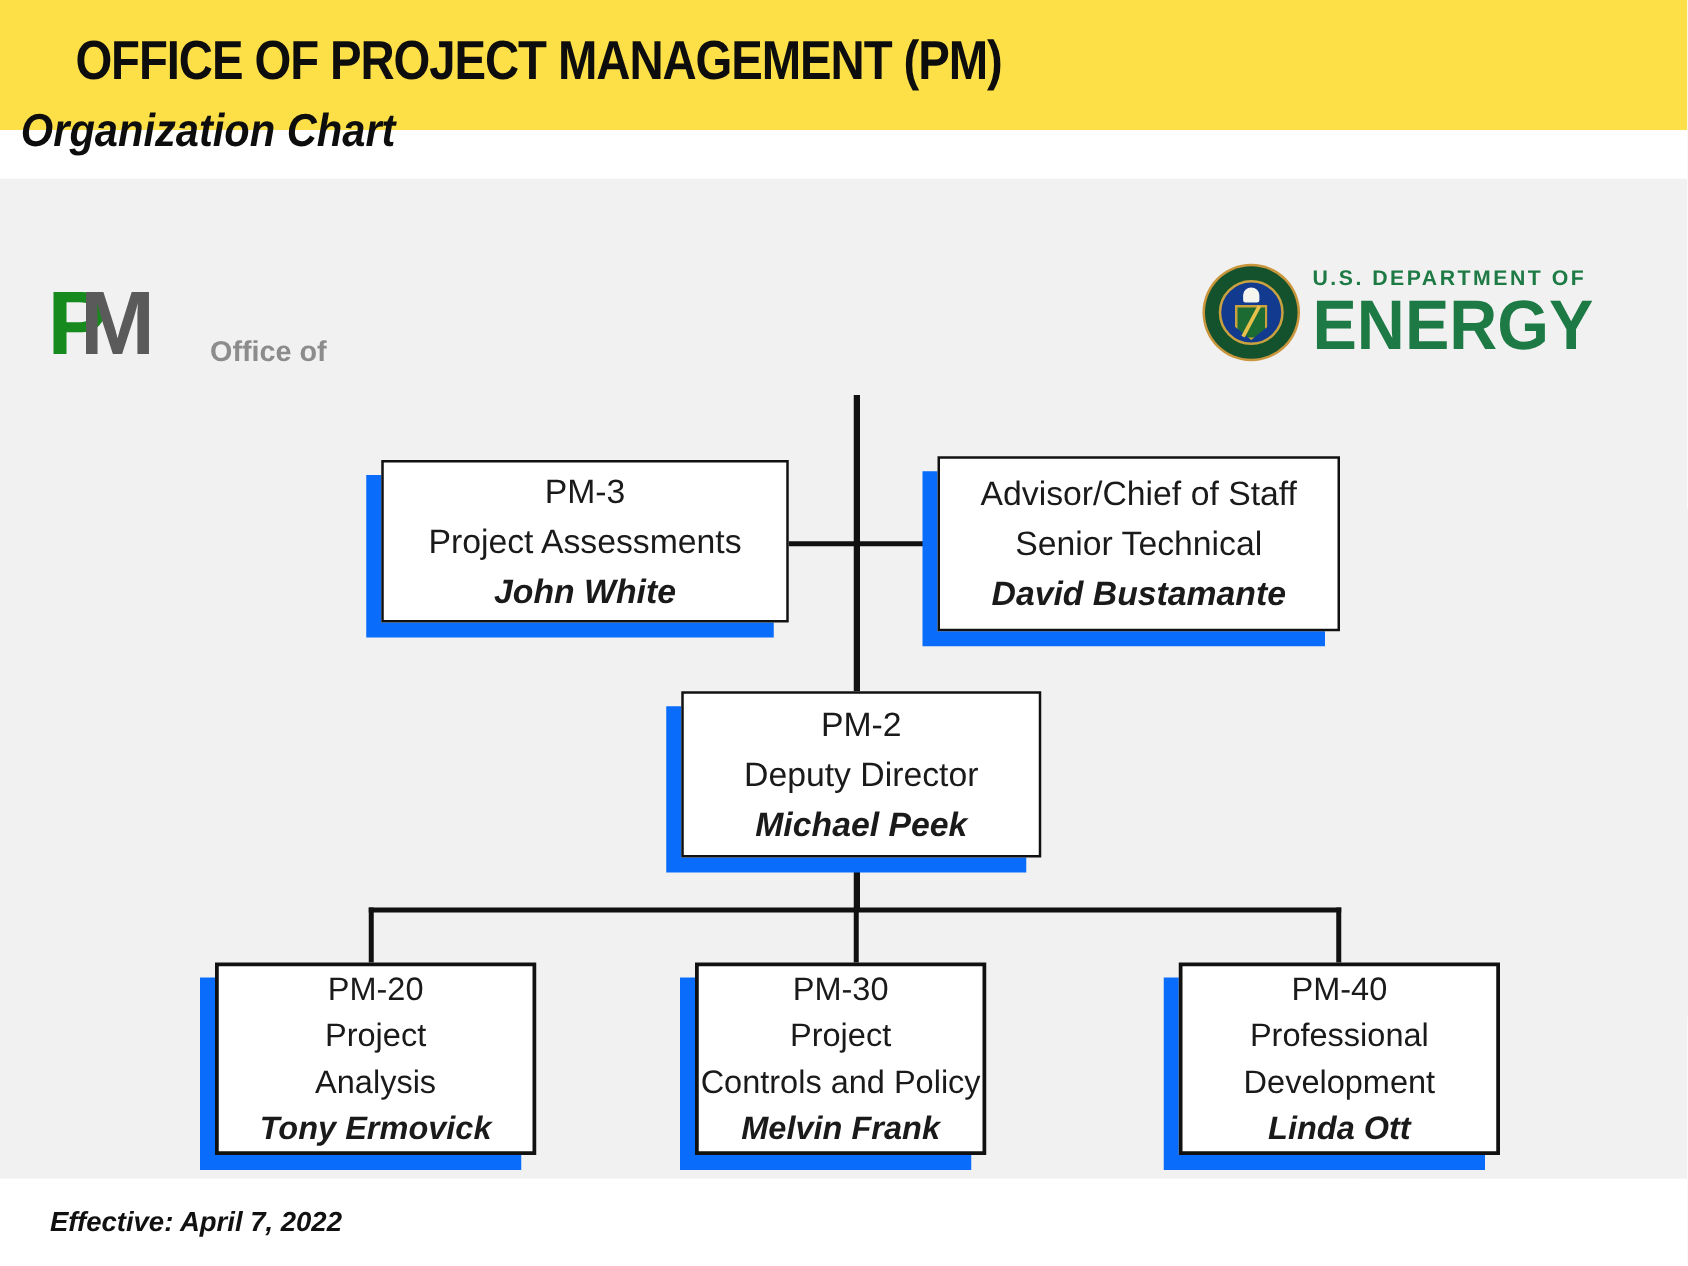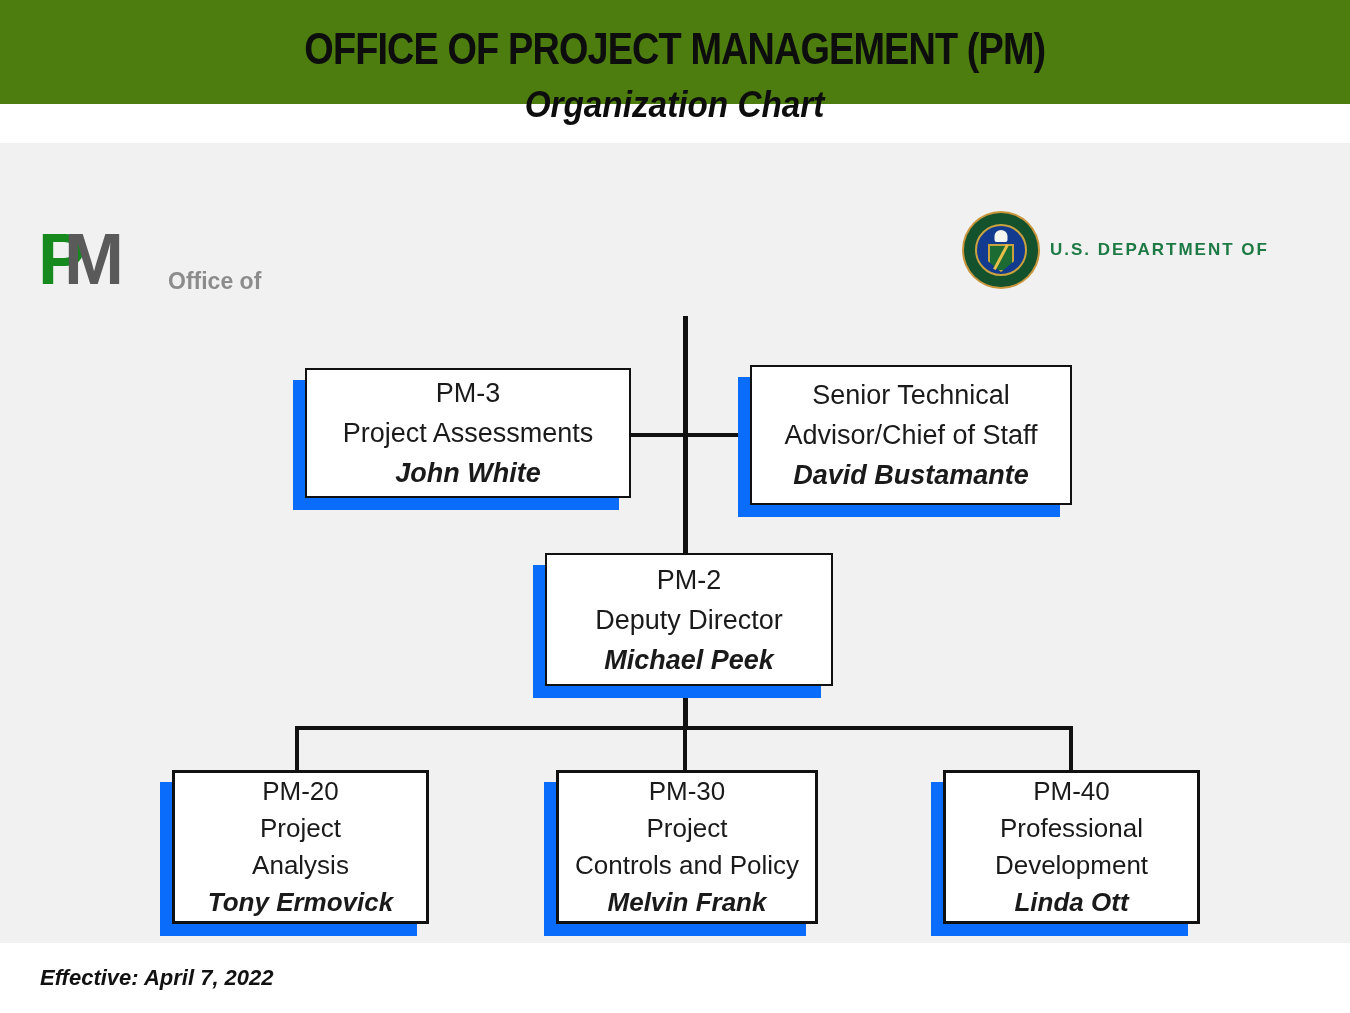--- a/index.html
+++ b/index.html
@@ -1,21 +1,21 @@
 <!DOCTYPE html>
 <html><head>
 <meta charset="utf-8">
 <style>
   * { margin:0; padding:0; box-sizing:border-box; }
   html,body { width:1350px; height:1013px; }
   body { font-family:"Liberation Sans", sans-serif; background:#ffffff; }
   .page { position:relative; width:1350px; height:1013px; overflow:hidden; background:#ffffff; }
 
   
-  .header { position:absolute; left:0; top:0; width:1350px; height:104px; background:#4d7c0f; text-align:center; }
+  .header { position:absolute; left:0; top:0; width:1350px; height:104px; background:#fde047; text-align:left; }
   .title { margin-top:24px; font-size:44px; font-weight:bold; color:#0d0d0d; letter-spacing:-1px; }
   .title-inner { display:inline-block; transform:scaleX(0.86); transform-origin:center; white-space:nowrap; }
   .subtitle { margin-top:10px; font-size:37px; font-style:italic; font-weight:600; color:#0d0d0d; }
   .subtitle-inner { display:inline-block; transform:scaleX(0.9); transform-origin:center; white-space:nowrap; }
 
   
   .chart { position:absolute; left:0; top:143px; width:1350px; height:800px; background:#f1f1f1; }
 
   
   .pm-logo { position:absolute; left:38px; top:80px; display:flex; align-items:center;gap:44px; }
@@ -79,58 +79,59 @@
       <div class="seal">
         <div class="seal-ring"></div>
         <div class="seal-inner">
           <div class="seal-eagle"></div>
           <div class="seal-shield"></div>
           <div class="seal-bolt"></div>
         </div>
       </div>
       <div class="doe-text">
         <div class="doe-t1">U.S. DEPARTMENT OF</div>
+        <div class="doe-t2"><span class="doe-t2-inner">ENERGY</span></div>
       </div>
     </div>
 
     <div class="line" style="left:683px; top:173px; width:5px; height:239px;"></div>
     <div class="line" style="left:629px; top:290px; width:121px; height:4px;"></div>
     <div class="line" style="left:683px; top:543px; width:5px; height:42px;"></div>
     <div class="line" style="left:295px; top:583px; width:778px; height:4px;"></div>
     <div class="line" style="left:295px; top:583px; width:4px; height:46px;"></div>
     <div class="line" style="left:683px; top:583px; width:4px; height:46px;"></div>
     <div class="line" style="left:1069px; top:583px; width:4px; height:46px;"></div>
 
 
     <div class="node" style="left:305px; top:225px; width:326px; height:130px;">
       <div class="nl">PM-3</div>
       <div class="nl">Project Assessments</div>
       <div class="nl name">John White</div>
     </div>
 
     <div class="node" style="left:750px; top:222px; width:322px; height:140px;">
+      <div class="nl">Advisor/Chief of Staff</div>
       <div class="nl">Senior Technical</div>
-      <div class="nl">Advisor/Chief of Staff</div>
       <div class="nl name">David Bustamante</div>
     </div>
 
     <div class="node" style="left:545px; top:410px; width:288px; height:133px;">
       <div class="nl">PM-2</div>
       <div class="nl">Deputy Director</div>
       <div class="nl name">Michael Peek</div>
     </div>
 
     <div class="node node-bottom" style="left:172px; top:627px; width:257px; height:154px;">
       <div class="nl">PM-20</div>
       <div class="nl">Project</div>
       <div class="nl">Analysis</div>
       <div class="nl name">Tony Ermovick</div>
     </div>
 
-    <div class="node node-bottom" style="left:556px; top:627px; width:262px; height:154px;">
+    <div class="node node-bottom" style="left:556px; top:627px; width:233px; height:154px;">
       <div class="nl">PM-30</div>
       <div class="nl">Project</div>
       <div class="nl">Controls and Policy</div>
       <div class="nl name">Melvin Frank</div>
     </div>
 
     <div class="node node-bottom" style="left:943px; top:627px; width:257px; height:154px;">
       <div class="nl">PM-40</div>
       <div class="nl">Professional</div>
       <div class="nl">Development</div>

